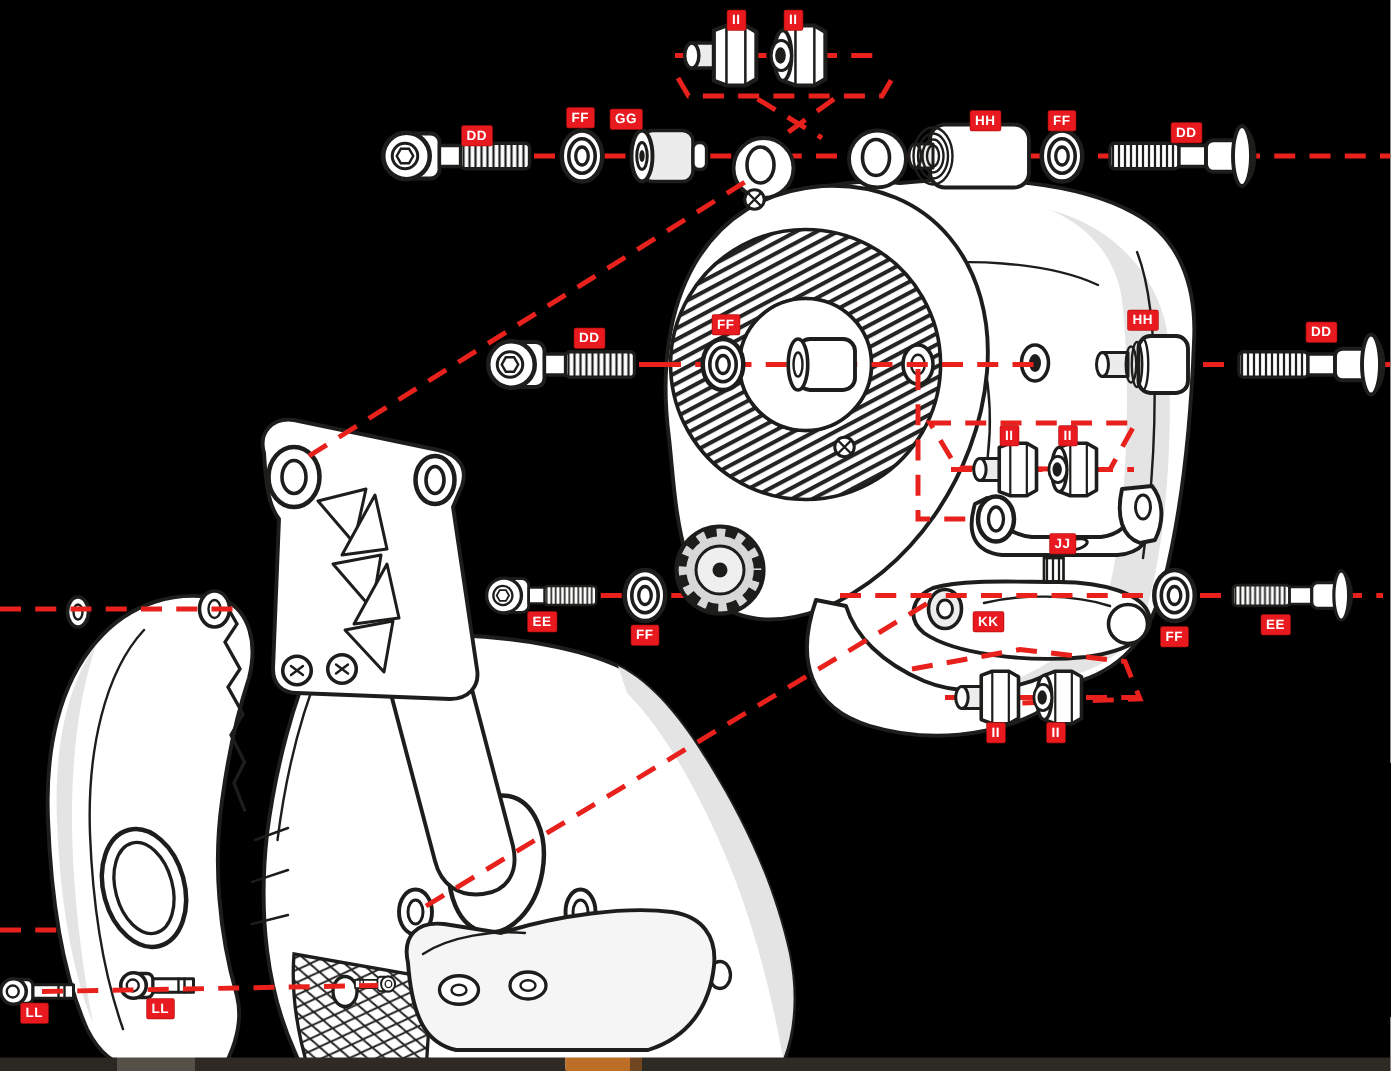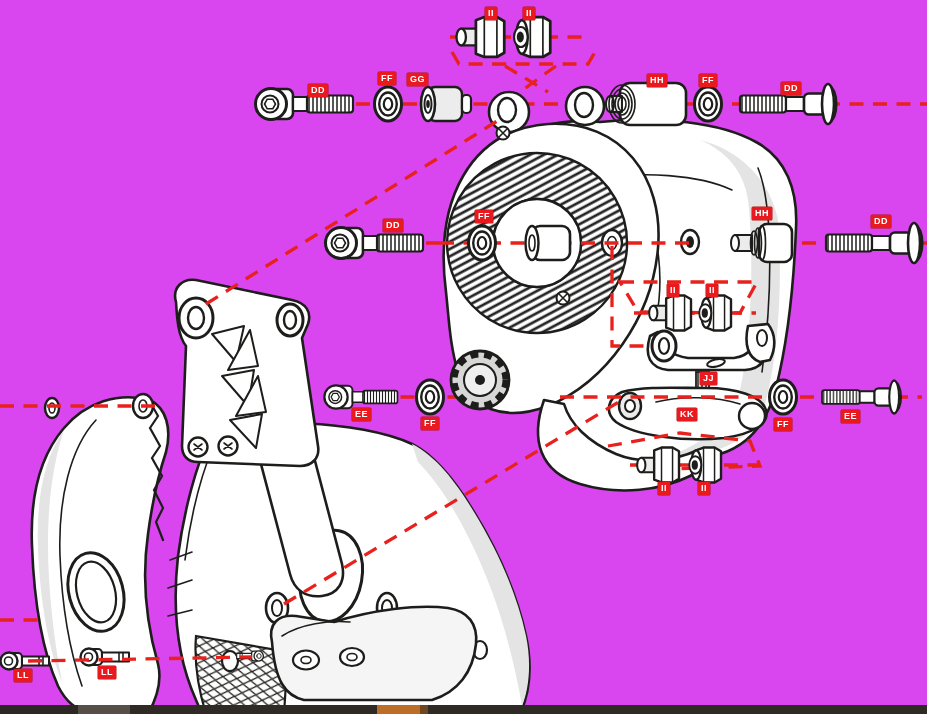--- a/index.html
+++ b/index.html
@@ -1,16 +1,16 @@
 <!DOCTYPE html>
 <html><head>
 <meta charset="utf-8">
 <style>
   html,body{margin:0;padding:0;background:#fff;}
-  .stage{position:relative;width:927px;height:714px;background:#d946ef;overflow:hidden;
+  .stage{position:relative;width:927px;height:714px;background:#000000;overflow:hidden;
          font-family:"Liberation Sans",sans-serif;}
   .stage svg{position:absolute;left:0;top:0;}
   
   .w  {fill:#fff;stroke:#1d1d1b;stroke-width:2.6;stroke-linejoin:round;}
   .w3 {fill:#fff;stroke:#1d1d1b;stroke-width:3;stroke-linejoin:round;}
   .g1 {fill:#ececec;stroke:#1d1d1b;stroke-width:2.4;stroke-linejoin:round;}
   .ln {fill:none;stroke:#1d1d1b;stroke-width:2.4;stroke-linecap:round;}
   .ln1{fill:none;stroke:#1d1d1b;stroke-width:1.6;stroke-linecap:round;}
   .dk {fill:#1d1d1b;stroke:none;}
   .sh {fill:#e4e4e4;stroke:none;}
@@ -319,22 +319,22 @@
 <div class="callout" style="left:407px;top:73px">GG</div>
 <div class="callout" style="left:647px;top:74px">HH</div>
 <div class="callout" style="left:699px;top:74px">FF</div>
 <div class="callout" style="left:781px;top:82px">DD</div>
 <div class="callout" style="left:383px;top:219px">DD</div>
 <div class="callout" style="left:475px;top:210px">FF</div>
 <div class="callout" style="left:752px;top:207px">HH</div>
 <div class="callout" style="left:871px;top:215px">DD</div>
 <div class="callout" style="left:667px;top:284px">II</div>
 <div class="callout" style="left:706px;top:284px">II</div>
-<div class="callout" style="left:700px;top:372px">JJ</div>
-<div class="callout" style="left:677px;top:408px">KK</div>
+<div class="callout" style="left:700px;top:356px">JJ</div>
+<div class="callout" style="left:649px;top:408px">KK</div>
 <div class="callout" style="left:774px;top:418px">FF</div>
 <div class="callout" style="left:841px;top:410px">EE</div>
 <div class="callout" style="left:352px;top:408px">EE</div>
 <div class="callout" style="left:421px;top:417px">FF</div>
 <div class="callout" style="left:658px;top:482px">II</div>
 <div class="callout" style="left:698px;top:482px">II</div>
 <div class="callout" style="left:14px;top:669px">LL</div>
 <div class="callout" style="left:98px;top:666px">LL</div>
 
 <div id="footer-bar">

